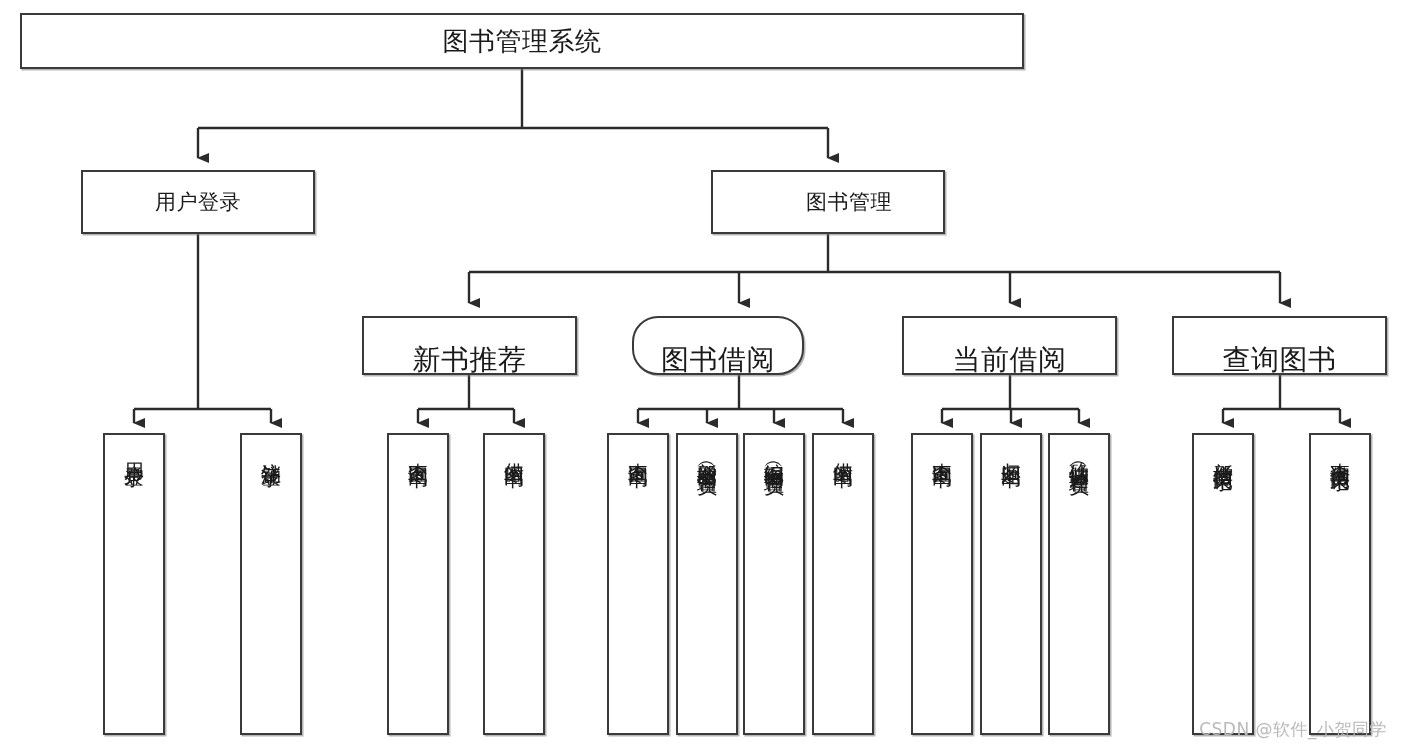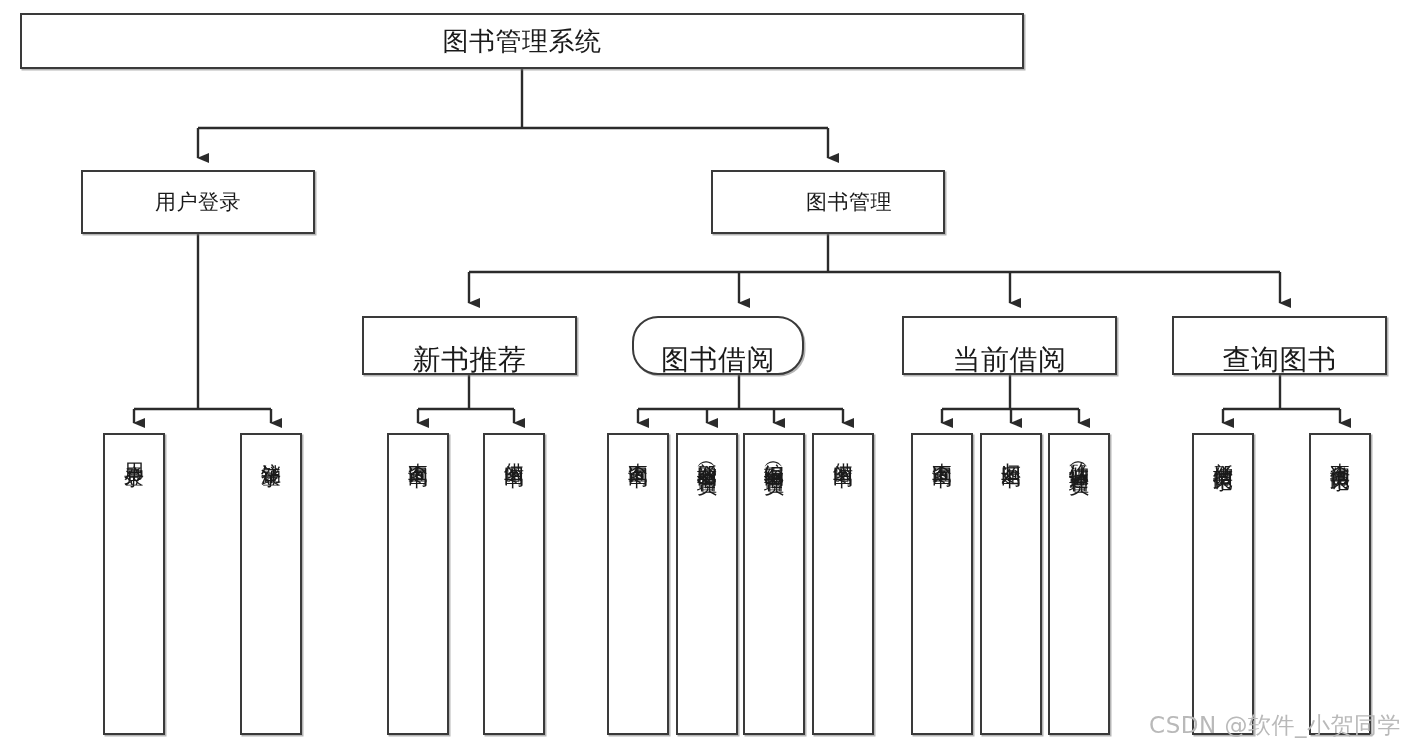--- a/index.html
+++ b/index.html
@@ -38,23 +38,23 @@
     text-orientation:upright;
     font-size:20px;
     line-height:1.45;
     letter-spacing:2px;
     white-space:normal;
     max-height:690px;
   }
 
   .watermark{
     position:absolute;
-    right:4px;
+    right:18px;
     bottom:6px;
-    font-size:23px;
+    font-size:17px;
     color:#b9b9b9;
     letter-spacing:0.5px;
     white-space:nowrap;
   }
 </style>
 </head>
 <body>
 
 <div id="stage">
 

